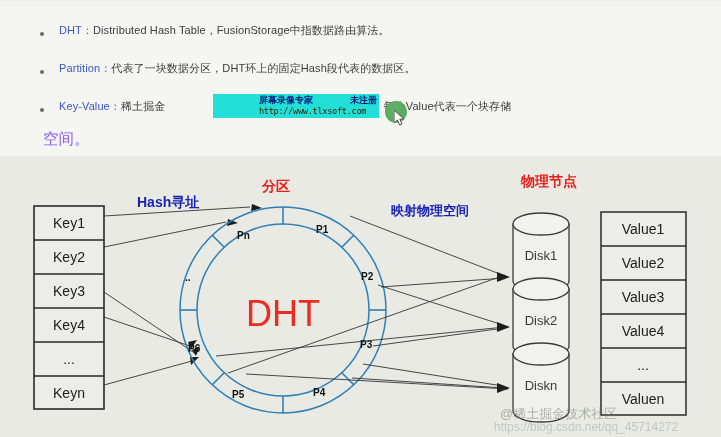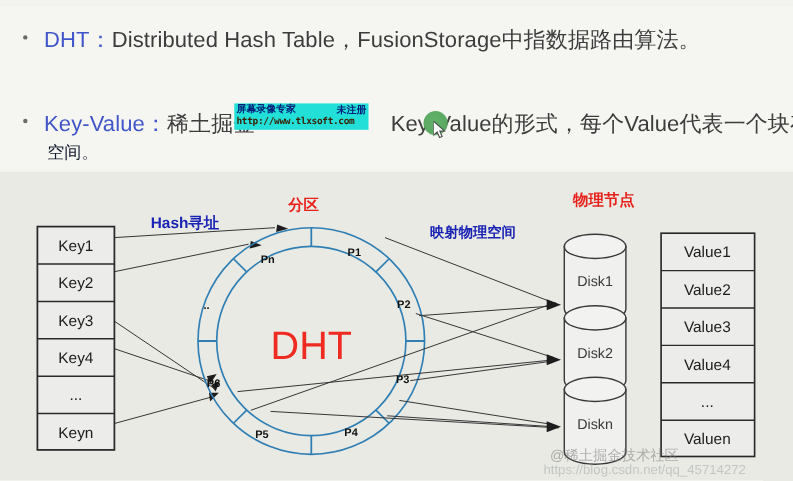--- a/index.html
+++ b/index.html
@@ -21,61 +21,62 @@
   
   #bullets {
     position: absolute;
     left: 0; top: 6px;
     width: 721px; height: 150px;
     background: #f5f5f1;
     z-index: 3;
   }
   .bullet {
     position: absolute;
-    left: 21px;
-    font-size: 20px;
+    left: 40px;
+    font-size: 11px;
     color: #3c3c3c;
     white-space: nowrap;
     letter-spacing: 0.1px;
   }
   .bullet .dot {
     position: absolute;
     left: 0; top: 9px;
     width: 4px; height: 4px;
     border-radius: 50%;
     background: #6a6a6a;
   }
   .bullet .body { margin-left: 19px; display: inline-block; }
   .kw { color: #4055c8; }
   #b1 { top: 17px; }
   #b2 { top: 55px; }
   #b3 { top: 93px; }
   #b3b {
     position: absolute;
     left: 43px; top: 123px;
-    font-size: 15.5px; color: #0f172a;
+    font-size: 15.5px; color: #8b5cf6;
   }
   
   #rec-wm {
     position: absolute;
     left: 213px; top: 94px;
     width: 122px; height: 24px;
     background: #22e0d8;
     z-index: 5;
     font-family: "DejaVu Sans Mono", monospace;
     line-height: 1;
     overflow: hidden;
+    padding-left: 44px;
   }
   #rec-wm .l1 {
     color: #00207a; font-weight: bold; font-size: 9px;
     padding: 2px 0 0 2px; letter-spacing: 0px;
     display: flex; justify-content: space-between;
   }
   #rec-wm .l2 {
-    color: #3b1c00; font-weight: bold; font-size: 8.6px;
+    color: #3b1c00; font-weight: normal; font-size: 8.6px;
     padding: 2px 0 0 2px; letter-spacing: -0.3px;
   }
   
   #cursor-blob {
     position: absolute;
     left: 385px; top: 101px;
     width: 22px; height: 22px;
     border-radius: 50%;
     background: radial-gradient(circle at 45% 40%, #63b26a 0%, #5aa861 62%, rgba(120,175,125,0.35) 100%);
     z-index: 6;
@@ -134,20 +135,26 @@
 
   <div id="bullets">
 
     <div class="bullet" id="b1">
       <span class="dot"></span>
       <span class="body">
         <span class="kw">DHT：</span><span>Distributed Hash Table，FusionStorage中指数据路由算法。</span>
       </span>
     </div>
 
+    <div class="bullet" id="b2">
+      <span class="dot"></span>
+      <span class="body">
+        <span class="kw">Partition：</span><span>代表了一块数据分区，DHT环上的固定Hash段代表的数据区。</span>
+      </span>
+    </div>
 
     <div class="bullet" id="b3">
       <span class="dot"></span>
       <span class="body">
         <span class="kw">Key-Value：</span><span>稀土掘金</span><span style="display:inline-block;width:123px;"></span><span>Key-Value的形式，每个Value代表一个块存储</span>
       </span>
     </div>
 
     <div id="b3b">空间。</div>
   </div>

